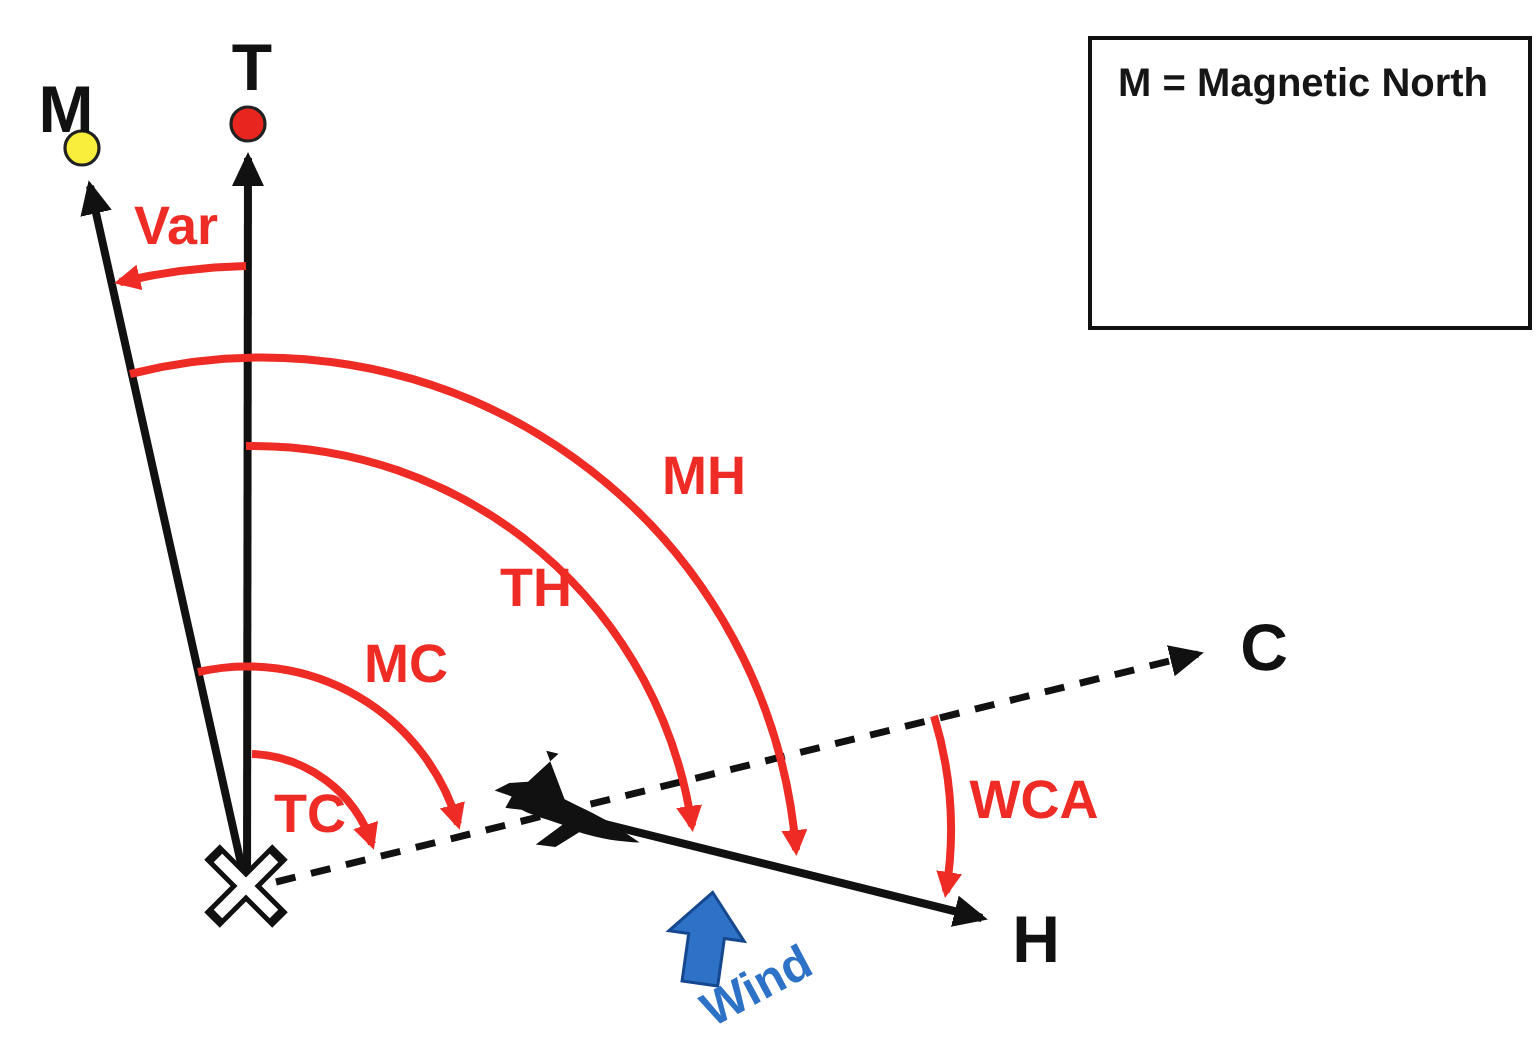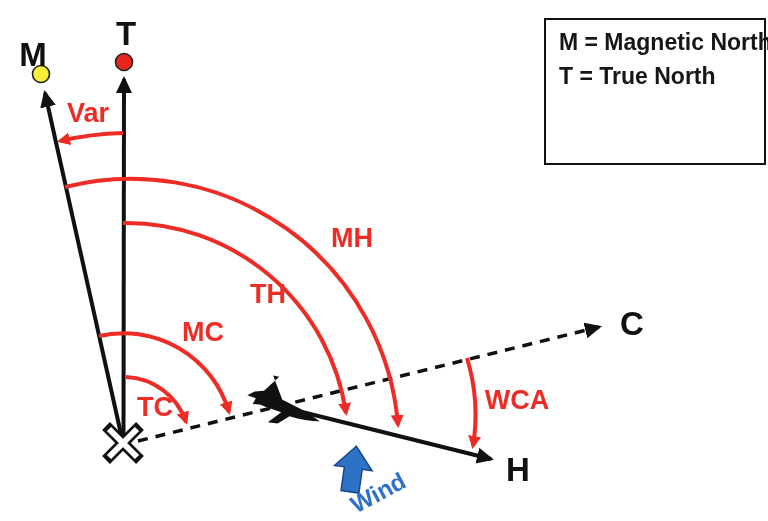--- a/index.html
+++ b/index.html
@@ -21,21 +21,21 @@
   .legend {
     position: absolute;
     left: 544px; top: 18px;
     width: 222px; height: 147px;
     box-sizing: border-box;
     border: 2.5px solid #111111;
     background: #ffffff;
     padding: 6px 0 0 13px;
   }
   .legend-item {
-    font-size: 23px;
+    font-size: 20px;
     font-weight: 700;
     color: #161616;
     line-height: 33.5px;
     white-space: nowrap;
   }
 </style>
 </head>
 <body>
 
 <svg id="stage" viewBox="0 0 768 521">
@@ -97,14 +97,13 @@
     <text x="352" y="247">MH</text>
     <text x="517" y="409">WCA</text>
   </g>
 
   <polygon points="0,-24 -19,-2 -9,-2 -9,22 9,22 9,-2 19,-2" transform="translate(353,470) rotate(8)" fill="#2E72C8" stroke="#16488F" stroke-width="1.5"></polygon>
   <text class="wind-label" text-anchor="middle" x="382" y="500" transform="rotate(-28 382 500)" fill="#2E72C8">Wind</text>
 </svg>
 
 <div class="legend">
   <div class="legend-item">M = Magnetic North</div>
-  <div class="legend-item">T = True North</div>
 </div>
 
 </body></html>

